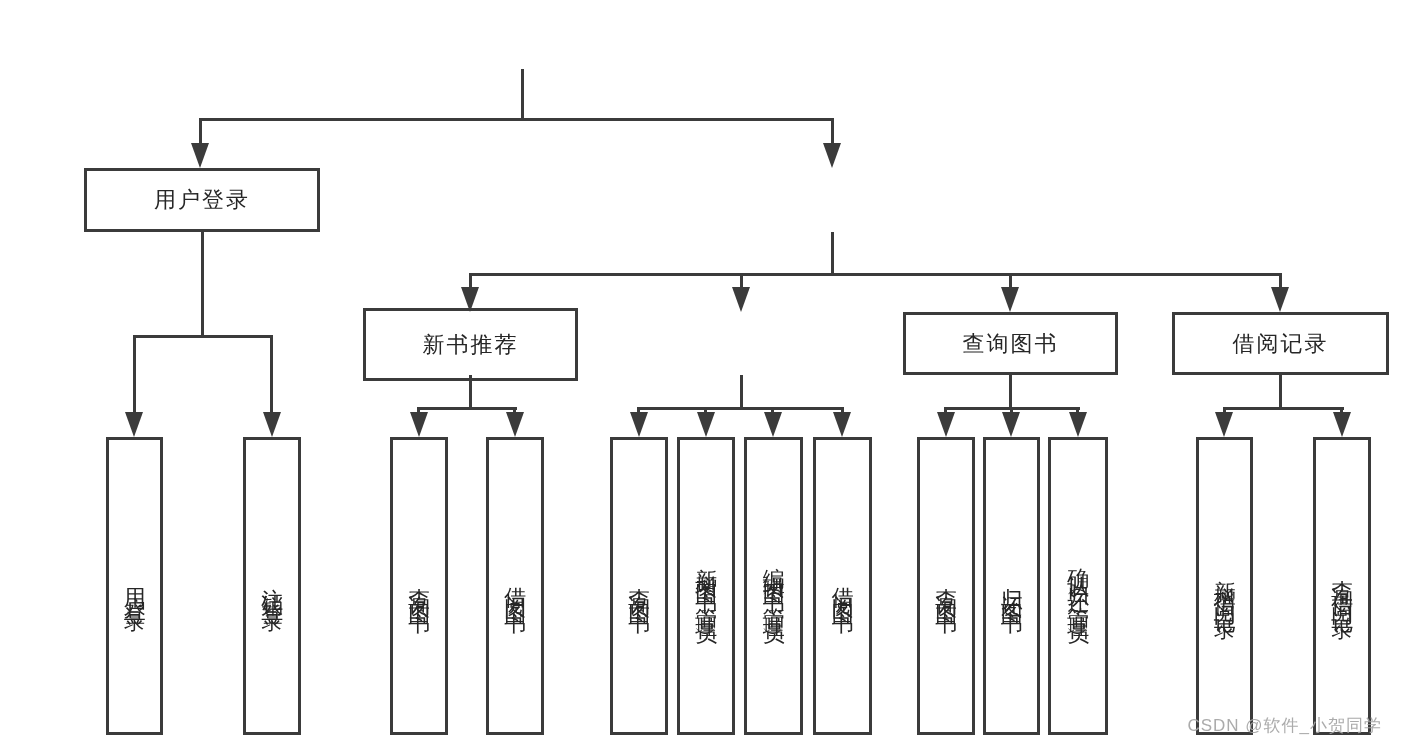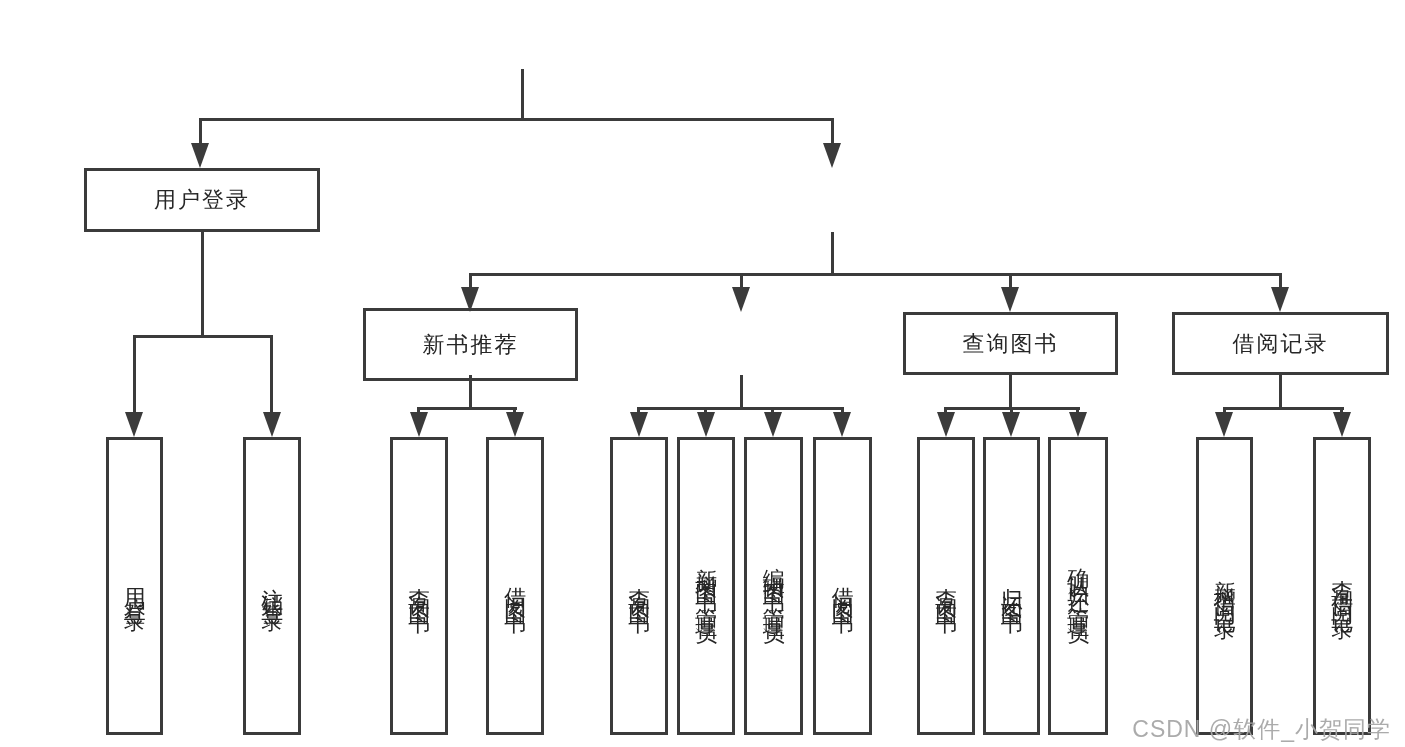--- a/index.html
+++ b/index.html
@@ -17,21 +17,21 @@
     letter-spacing:8px;line-height:1.2;white-space:normal;
   }
   .hline{position:absolute;height:3px;background:#3b3b3b;}
   .vline{position:absolute;width:3px;background:#3b3b3b;}
   .arrow{
     position:absolute;width:0;height:0;
     border-left:9px solid transparent;border-right:9px solid transparent;
     border-top:25px solid #3b3b3b;
   }
   .watermark{
-    position:absolute;right:14px;top:714px;font-size:23px;
+    position:absolute;right:23px;top:714px;font-size:17px;
     color:rgba(166,166,166,0.95);letter-spacing:1px;z-index:10;white-space:nowrap;
   }
 </style>
 </head>
 <body>
 
 <div class="canvas">
 
 
   <div class="node" style="left:84px;top:168px;width:236px;height:64px">

